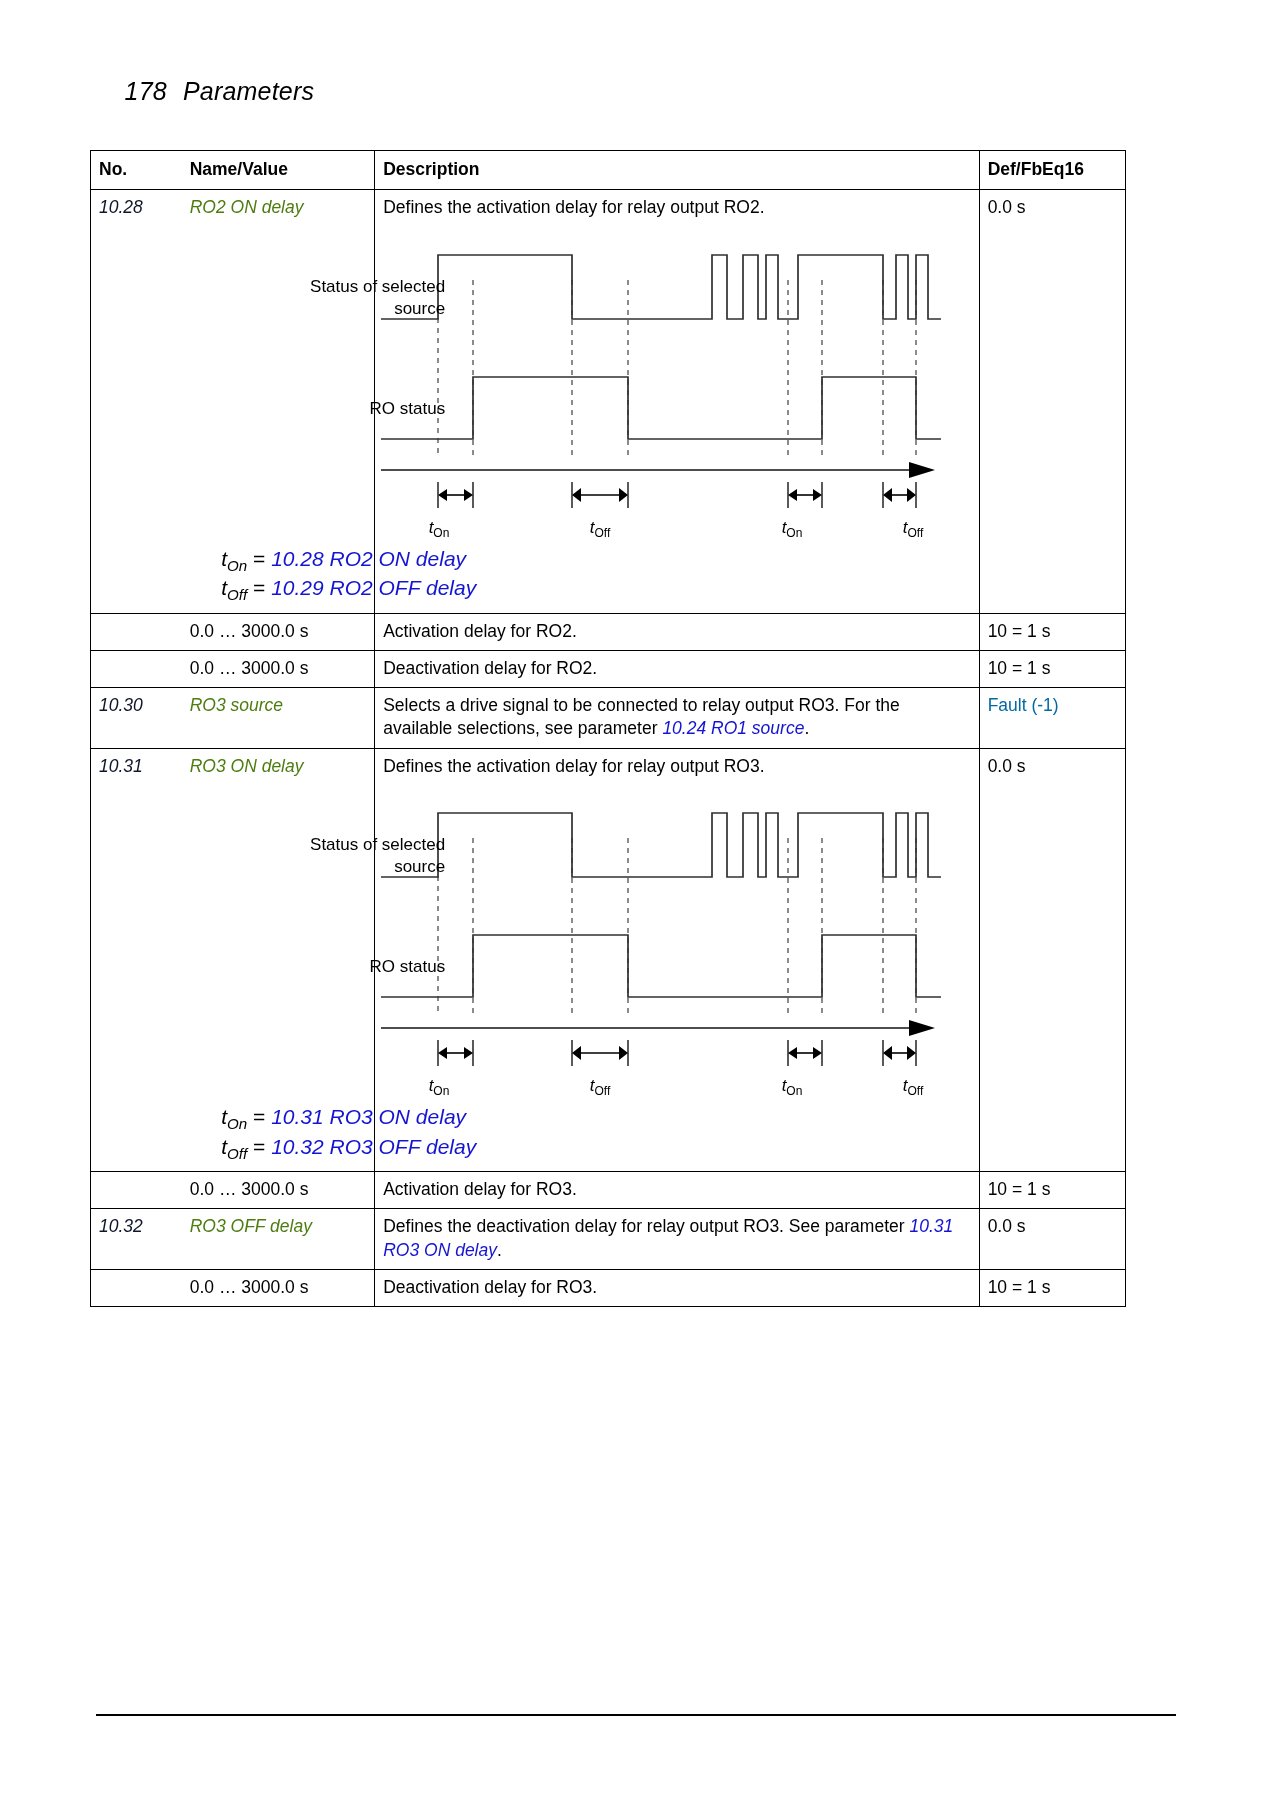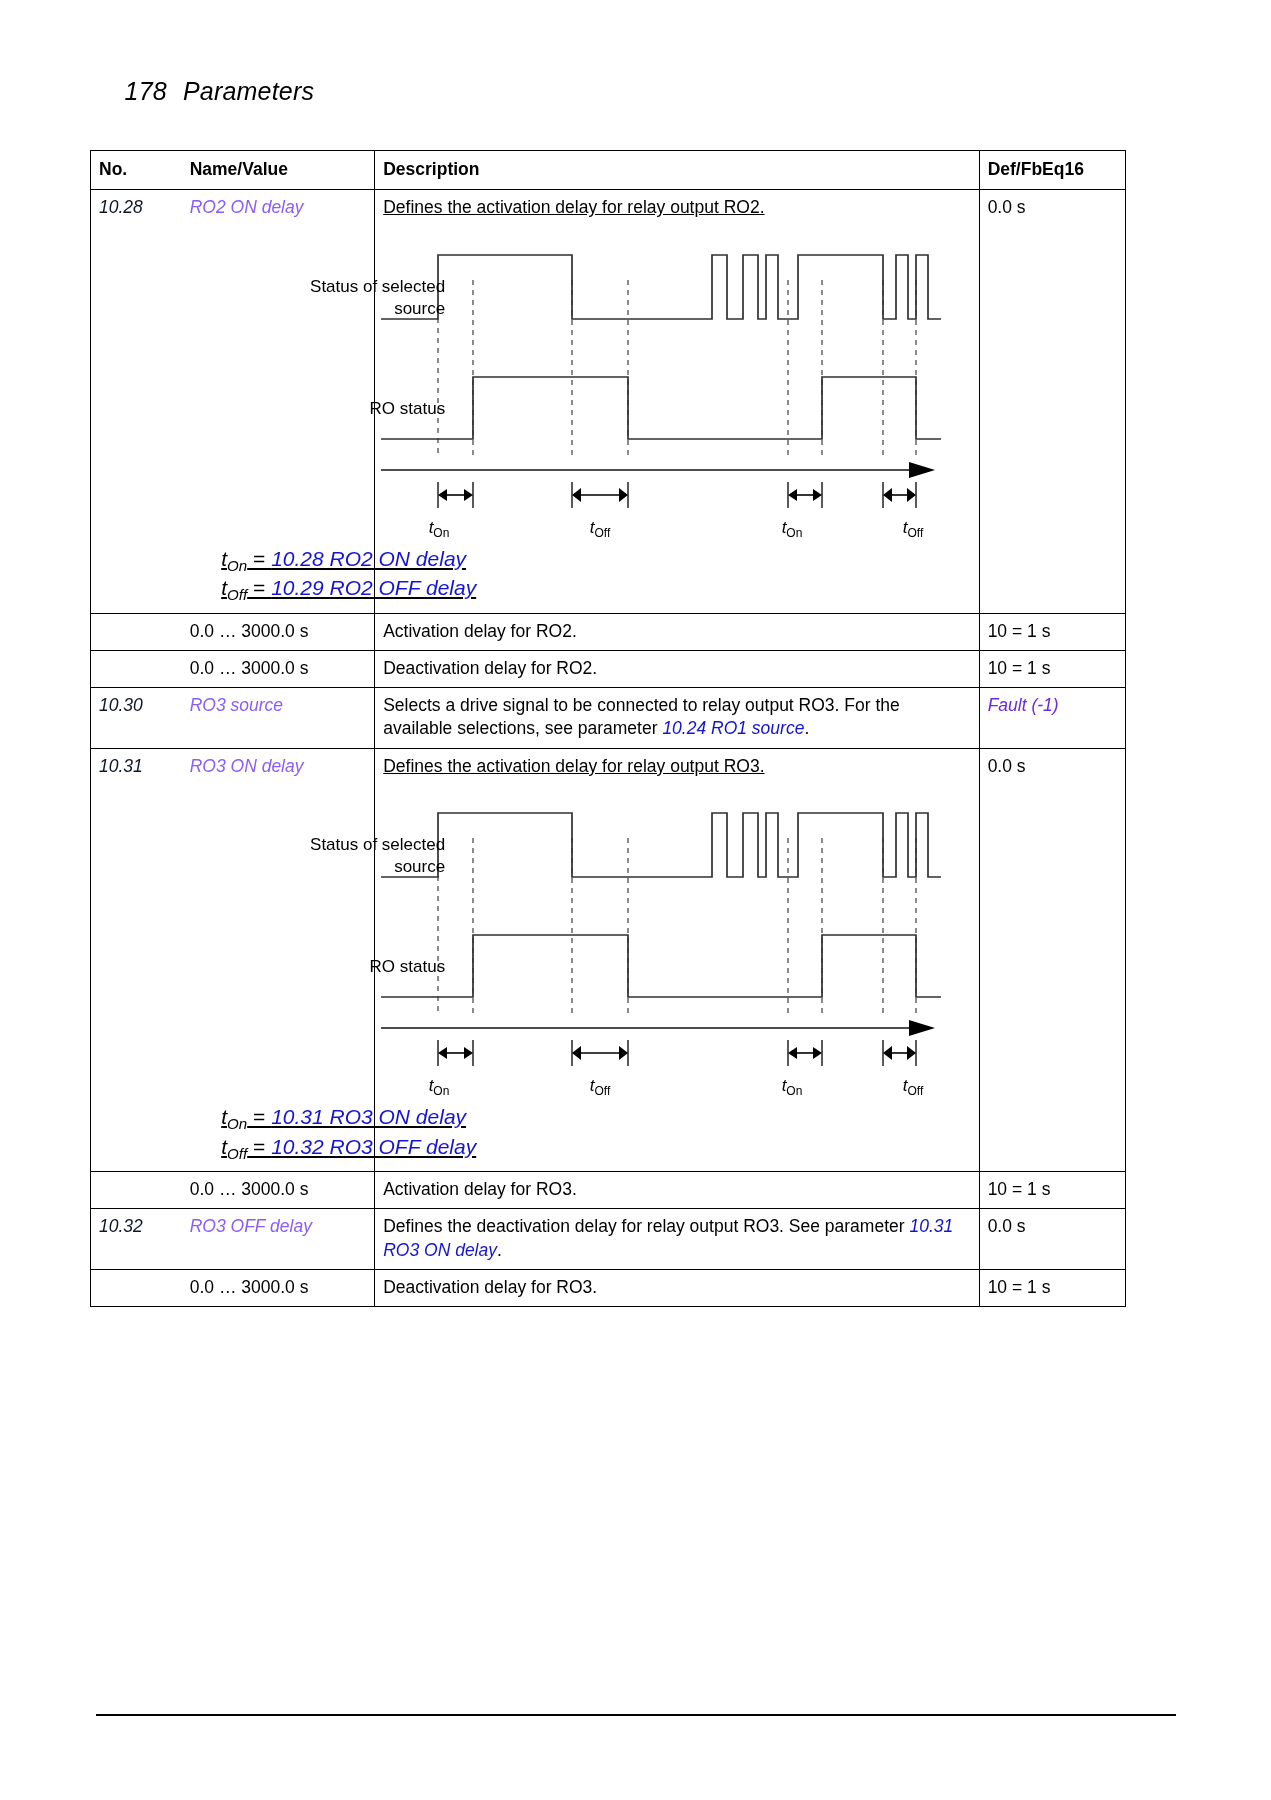--- a/index.html
+++ b/index.html
@@ -77,30 +77,29 @@
   .col-desc  { width: 570px; }
   .col-def   { width: 138px; }
 
   
   td.cell-no   { border-right: none; }
   td.cell-name { border-left: none; }
   th.cell-no   { border-right: none; }
   th.cell-name { border-left: none; }
 
   .pno  { color: #0f172a; font-style: italic; white-space: nowrap; }
-  .pname{ color: #8b5cf6; font-style: italic; }
+  .pname{ color: #4d7c0f; font-style: italic; }
   .pref { color: #1414d2; font-style: italic; }
-  .defval-blue { color: #6d28d9; font-style: italic; }
+  .defval-blue { color: #0369a1; }
 
   .range { white-space: nowrap; }
 
   
   td.diagram-cell {
     padding: 0;
-    text-decoration: underline;
   }
   .desc-line {
     padding: 6px 8px 0 8px;
   }
 
   .diagram-wrap {
     position: relative;
     width: 100%;
     height: 326px;
   }

